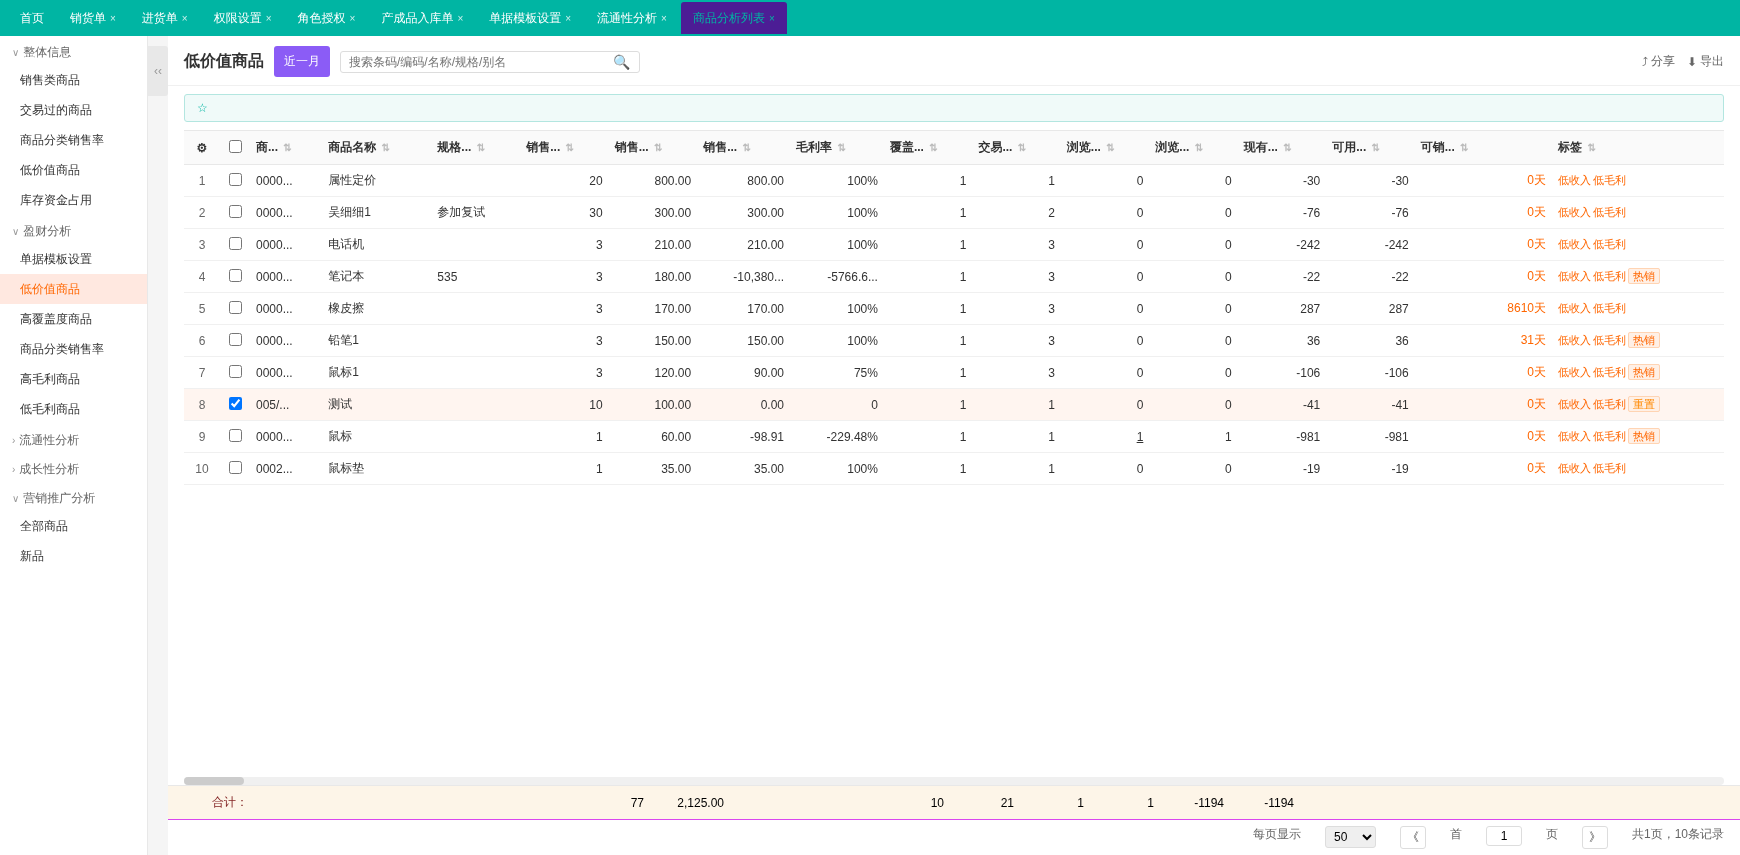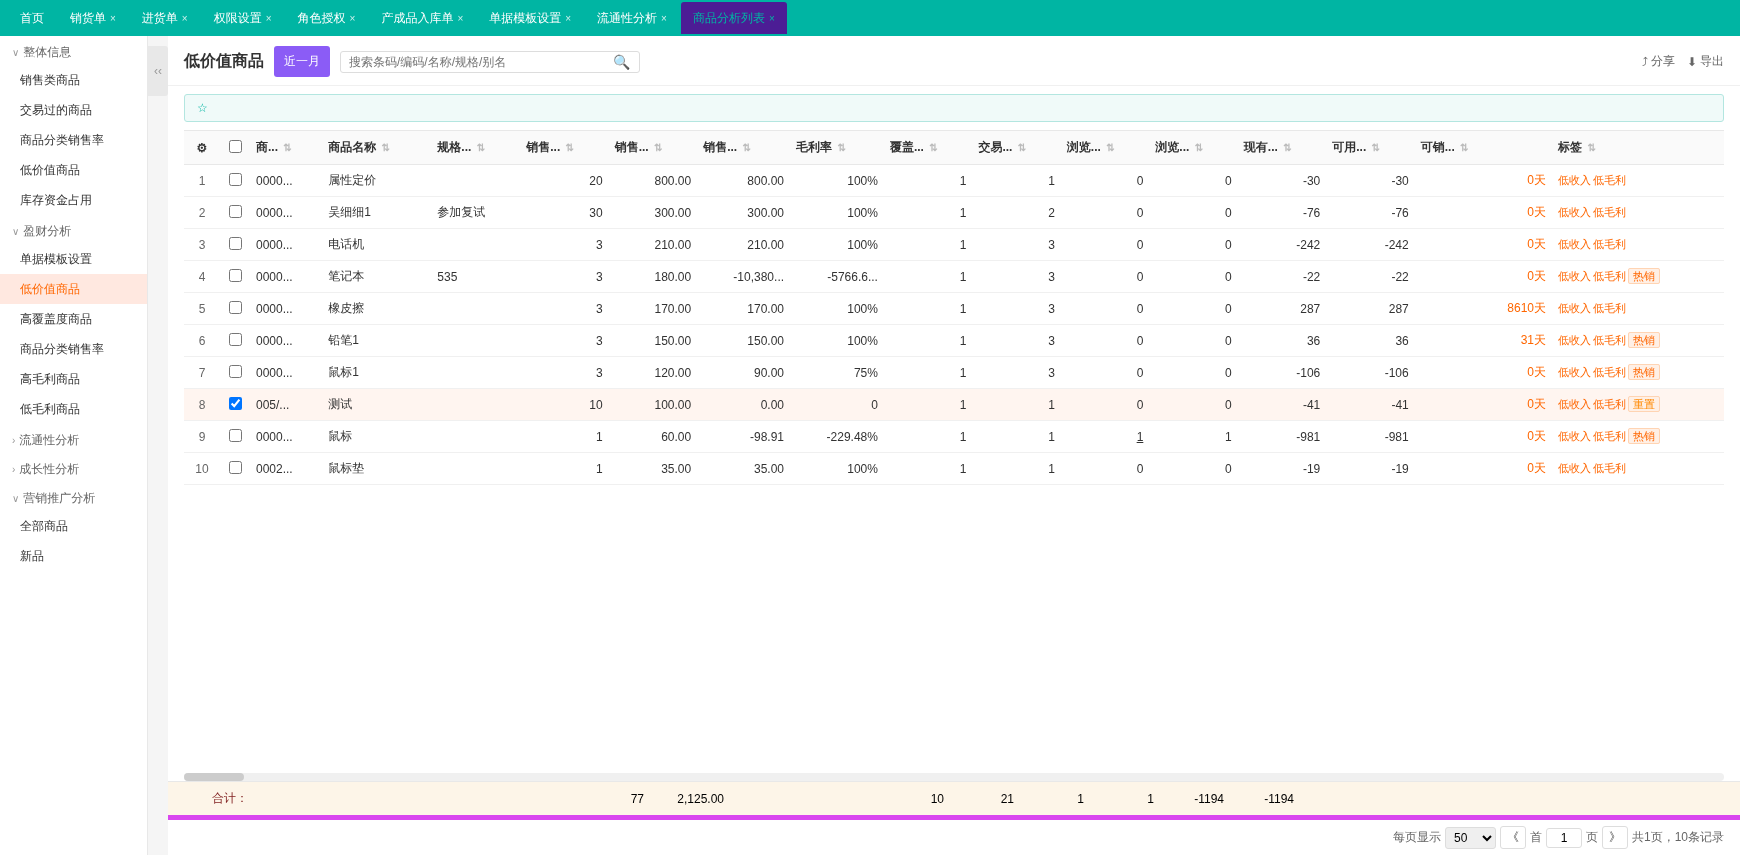--- a/index.html
+++ b/index.html
@@ -188,26 +188,26 @@
       display: flex;
       align-items: center;
       gap: 0;
       flex-shrink: 0;
       font-size: 12px;
     }
     .summary-label { color: #7f1d1d; width: 80px; text-align: right; padding-right: 16px; }
     
     
     .pagination-bar {
-      border-top: 5px solid #d946ef;
+      border-top: 1px solid #d946ef;
       padding: 6px 16px;
       display: flex;
-      align-items: center;
+      align-items: flex-start;
       justify-content: flex-end;
-      gap: 4px;
+      gap: 24px;
       flex-shrink: 0;
       font-size: 12px;
       color: #666;
     }
     .page-size-select {
       border: 1px solid #ddd;
       border-radius: 3px;
       padding: 2px 4px;
       font-size: 12px;
     }

